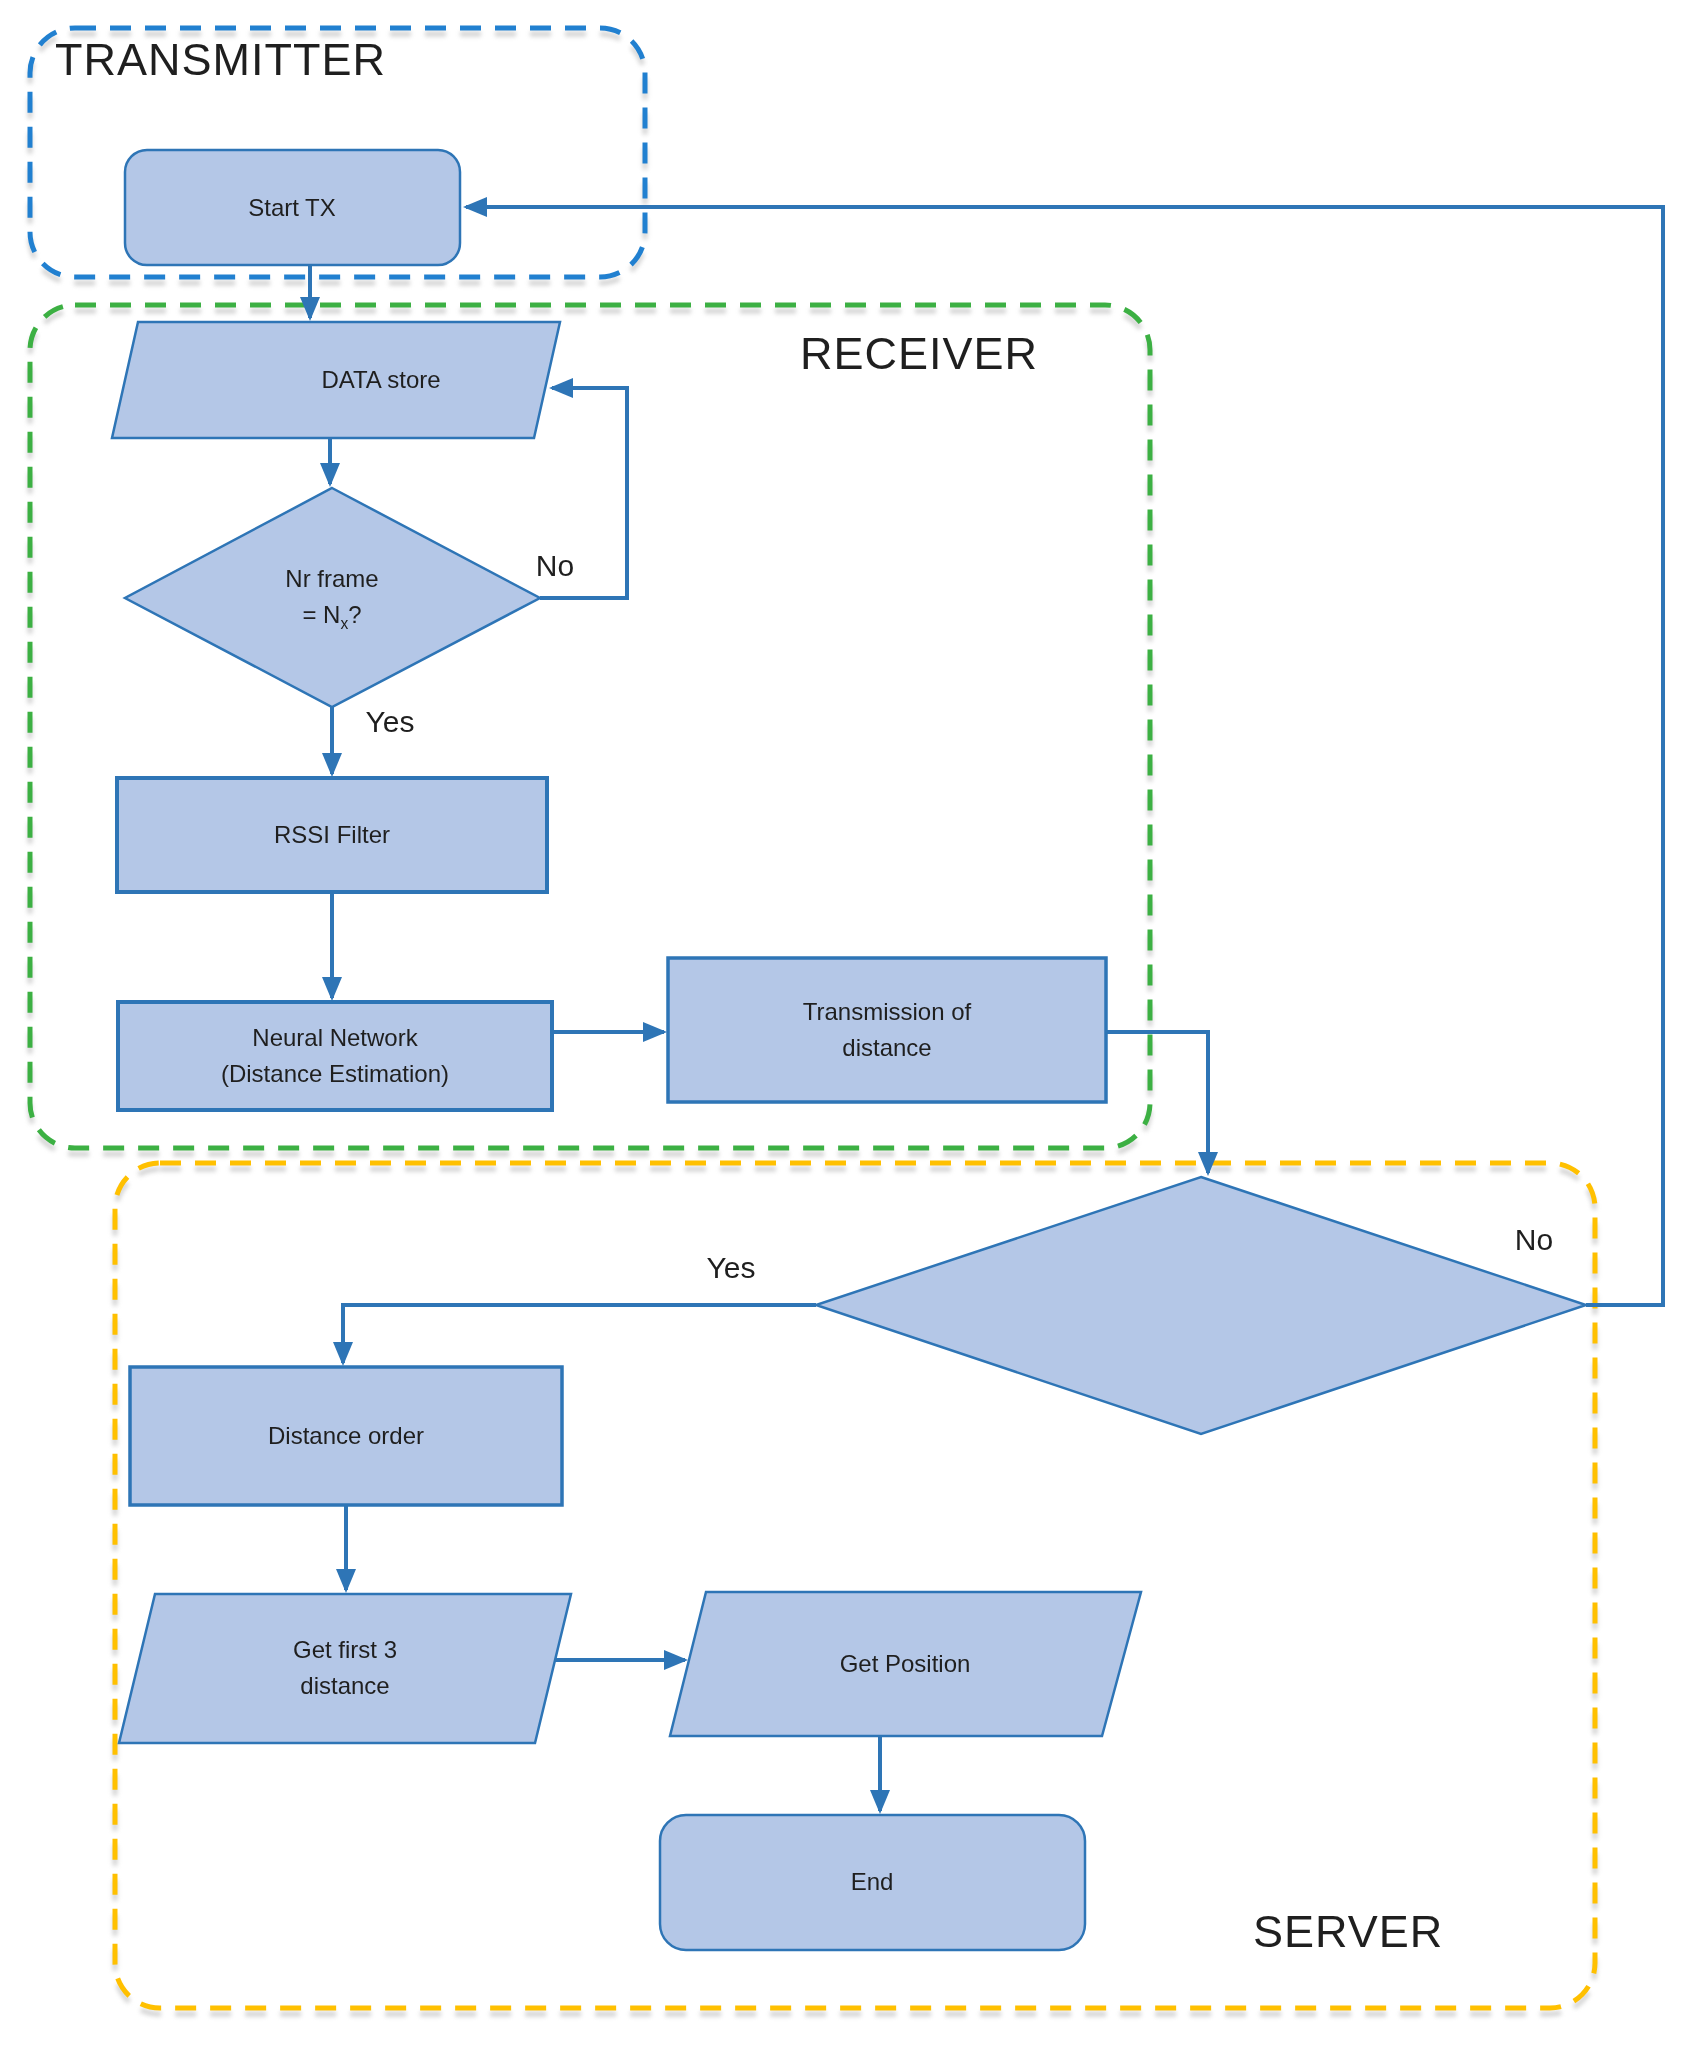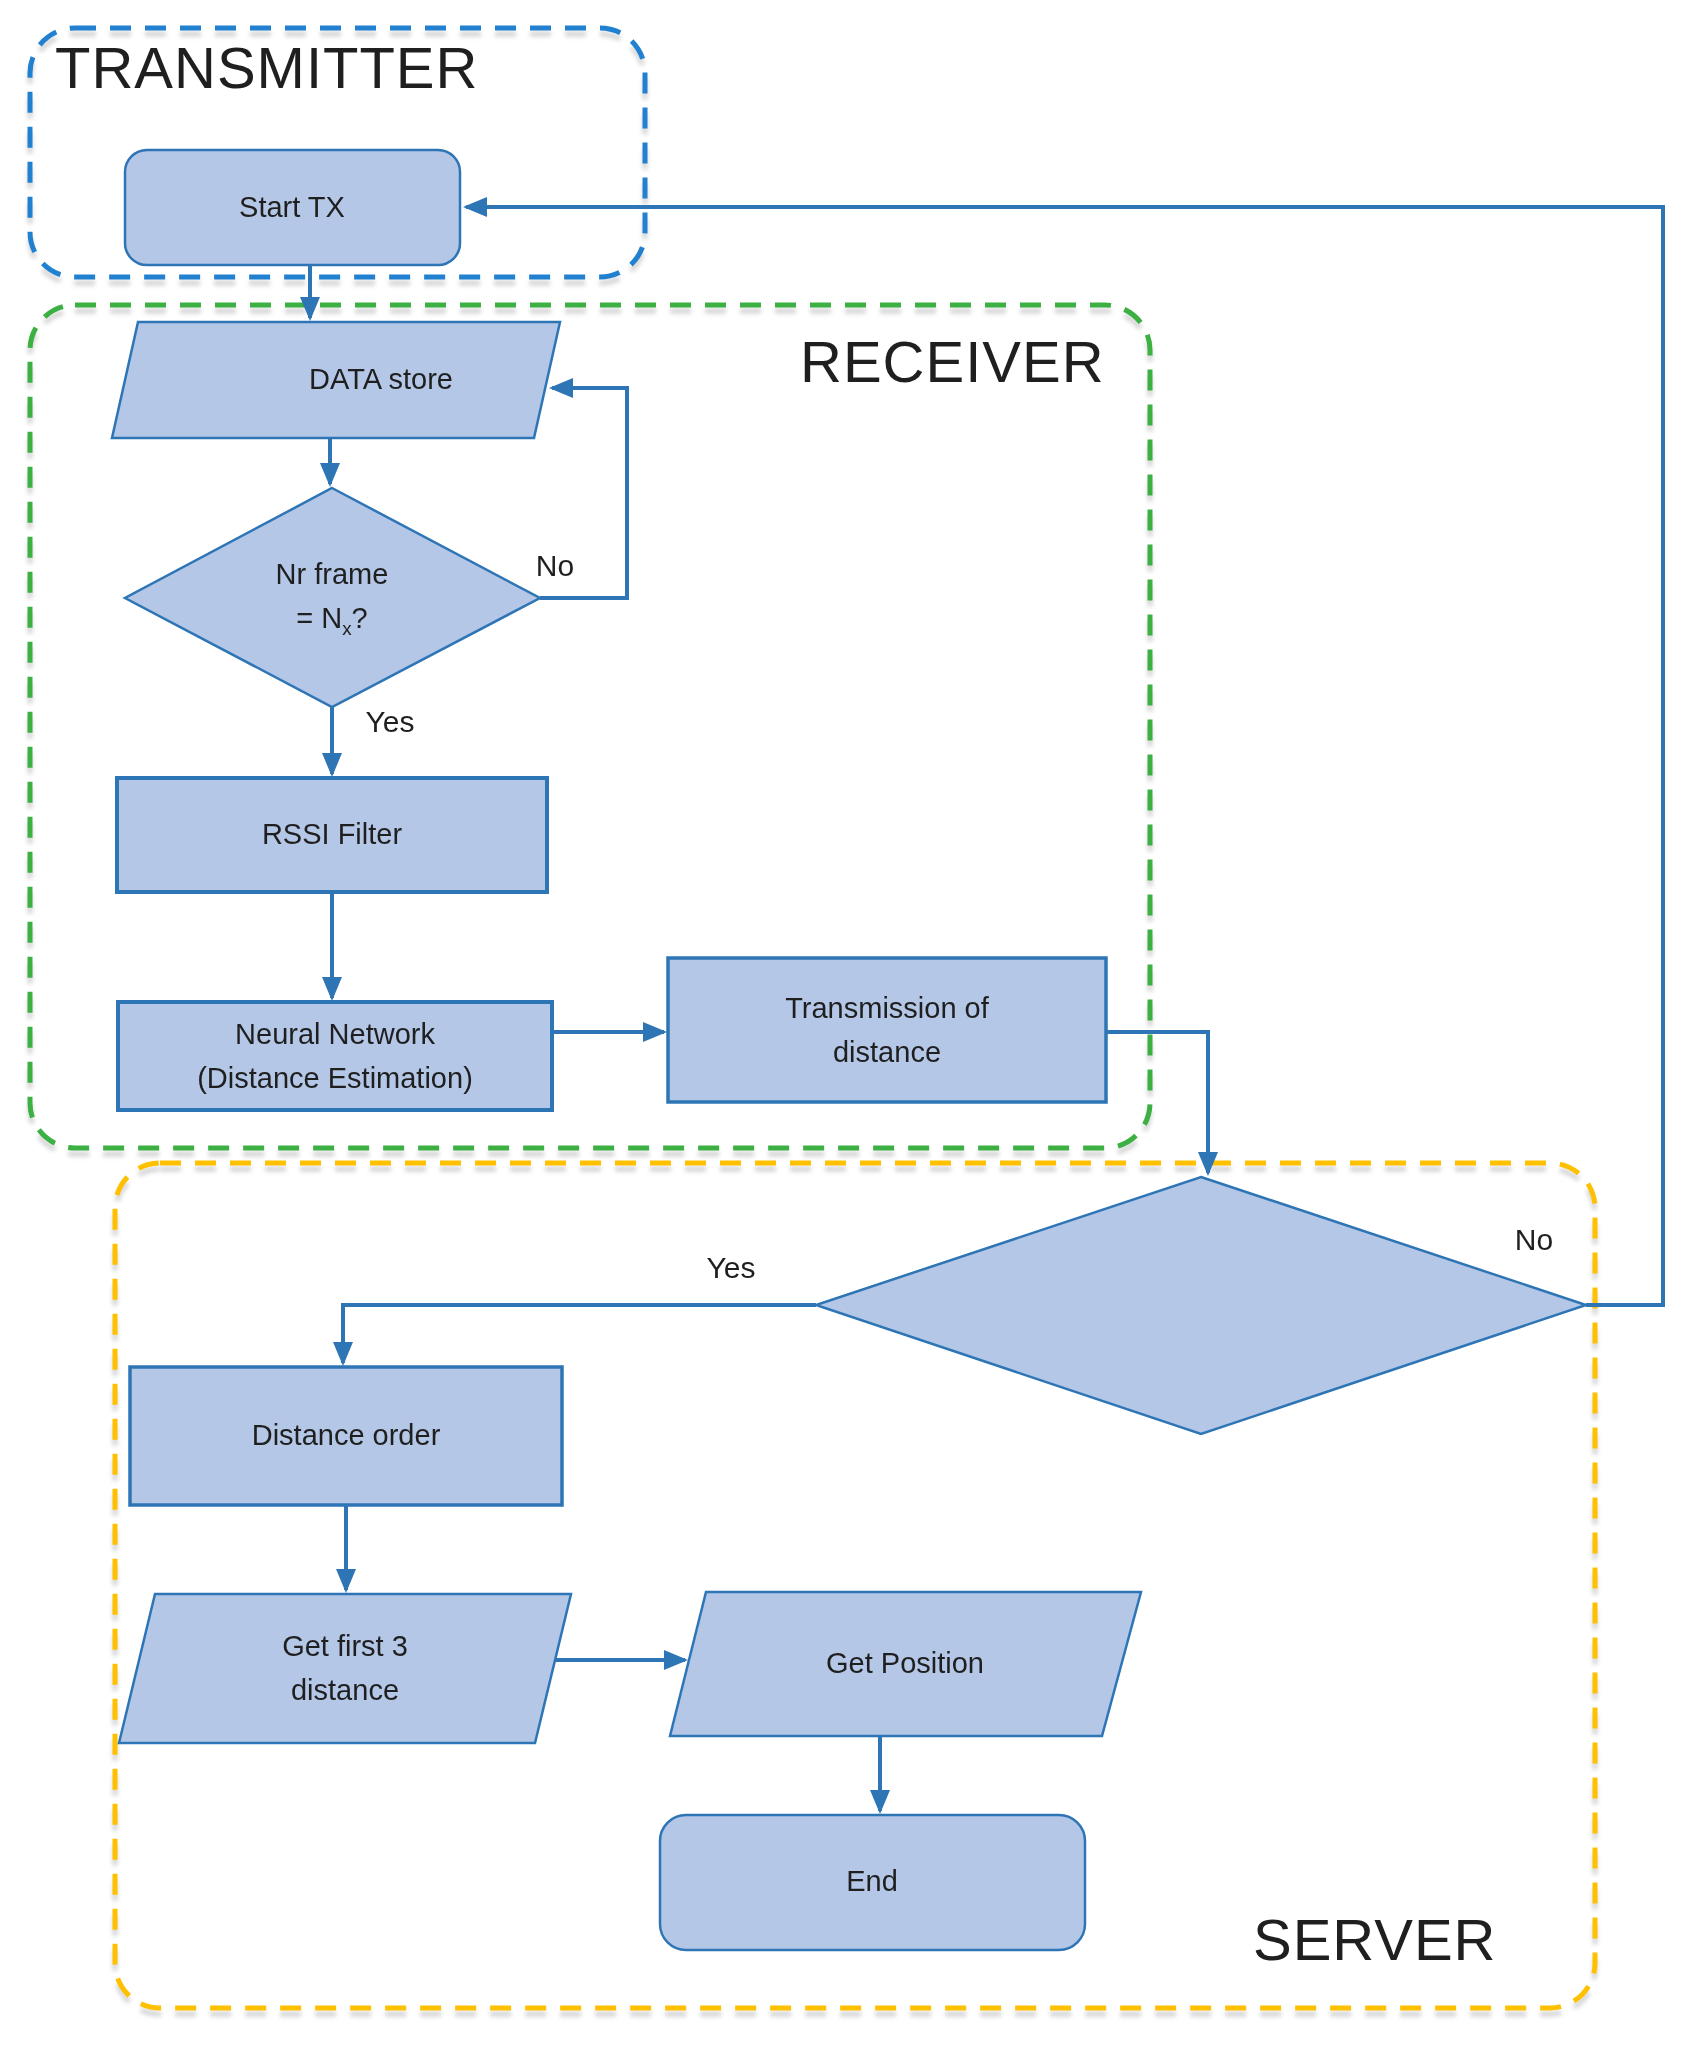--- a/index.html
+++ b/index.html
@@ -14,27 +14,27 @@
   .shape{fill:var(--node-fill);stroke:var(--node-border);}
   .connector{fill:none;stroke:var(--arrow);stroke-width:4;}
   .region{fill:none;stroke-width:5;stroke-dasharray:21 14;
           filter:drop-shadow(0 6px 2px rgba(130,130,130,0.35));}
   .region-transmitter{stroke:var(--transmitter-border);}
   .region-receiver{stroke:var(--receiver-border);}
   .region-server{stroke:var(--server-border);}
   .label{position:absolute;color:var(--text);}
   .node-label{
     transform:translate(-50%,-50%);
-    font-size:29px;line-height:1.5;text-align:center;white-space:nowrap;
+    font-size:24px;line-height:1.5;text-align:center;white-space:nowrap;
   }
   .edge-label{
     transform:translate(-50%,-50%);
     font-size:30px;white-space:nowrap;text-align:right;
   }
-  .region-label{font-size:58px;letter-spacing:1px;white-space:nowrap;}
+  .region-label{font-size:45px;letter-spacing:1px;white-space:nowrap;}
   sub{font-size:0.65em;}
 </style>
 </head>
 <body>
 
 <div id="canvas">
 
   <svg width="1687" height="2048" viewBox="0 0 1687 2048">
     <defs>
       <marker id="arrow" viewBox="0 0 24 20" refX="21" refY="10" markerWidth="24" markerHeight="20" markerUnits="userSpaceOnUse" orient="auto">

